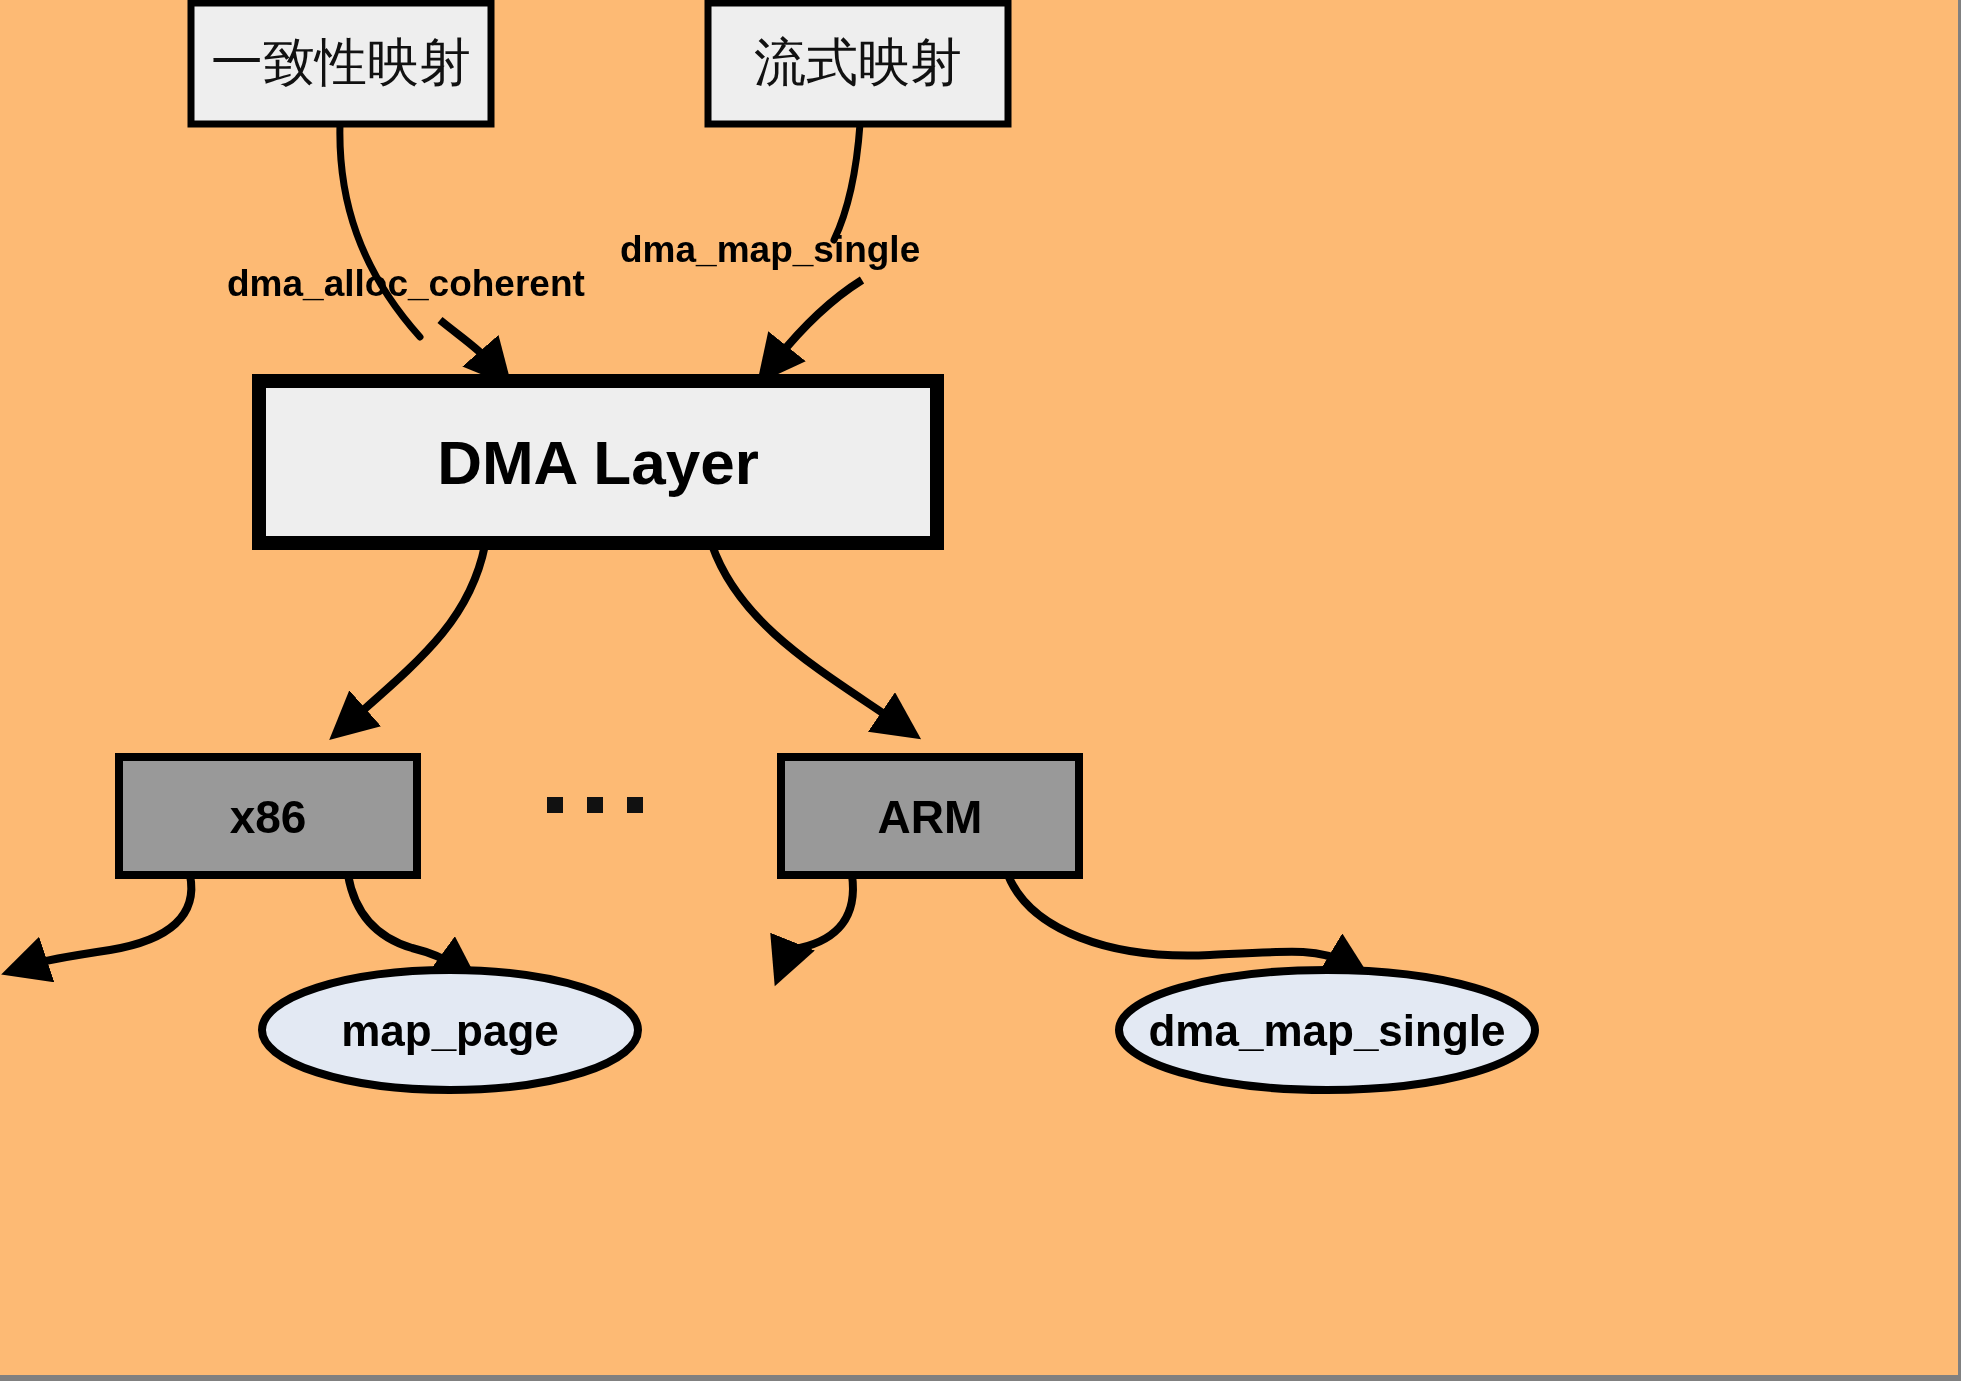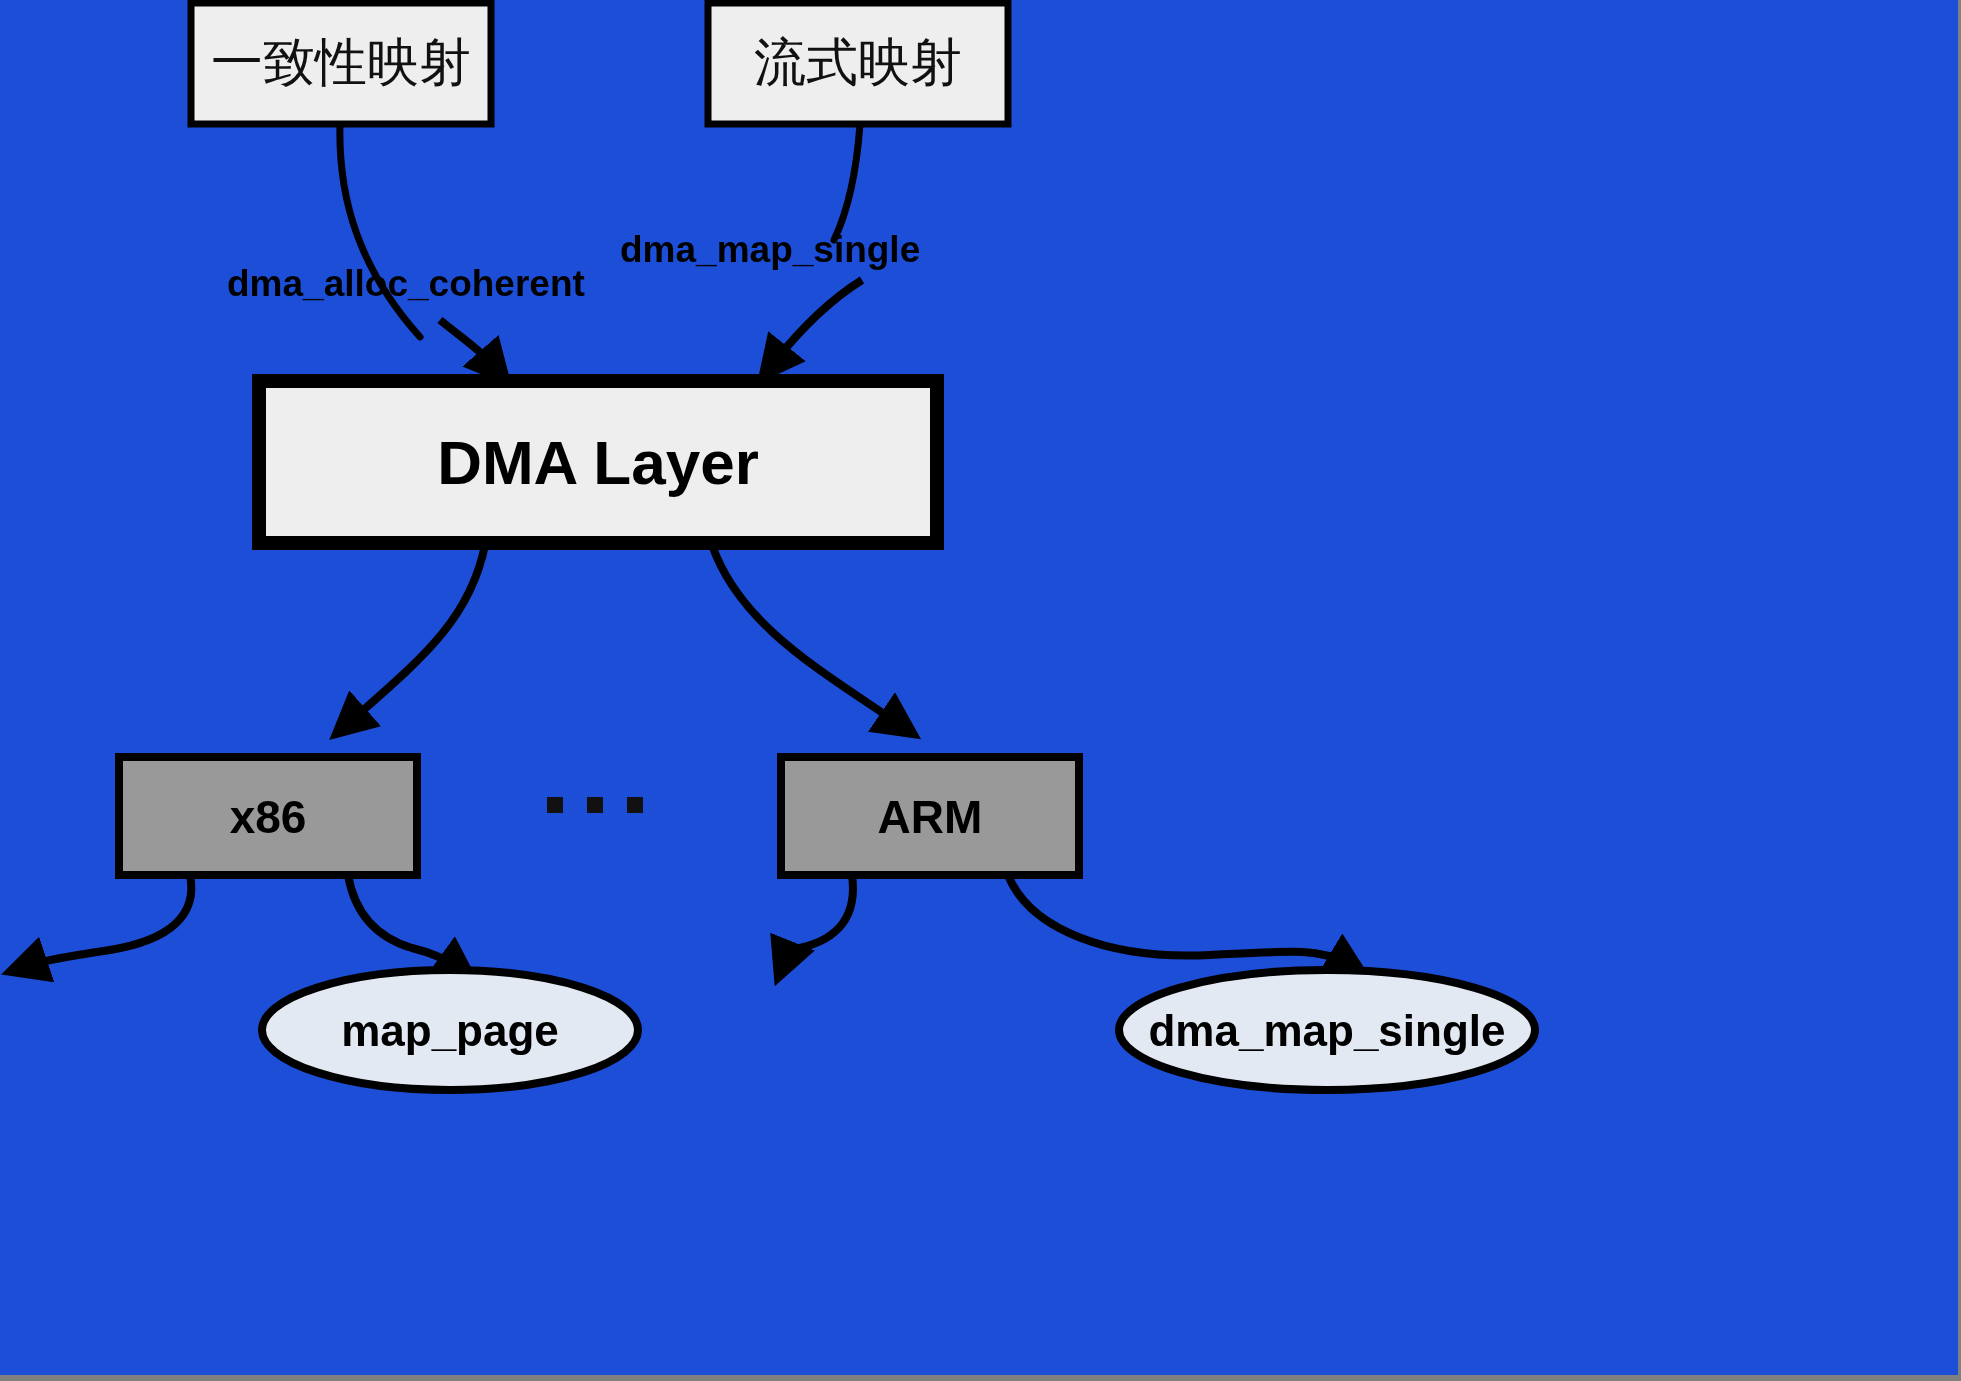--- a/index.html
+++ b/index.html
@@ -4,21 +4,21 @@
 <style>
   html, body {
     margin: 0;
     padding: 0;
     background: #ffffff;
   }
   #canvas {
     position: relative;
     width: 1961px;
     height: 1381px;
-    background: #1d4ed8;
+    background: #fdba74;
     border-right: 3px solid #808080;
     border-bottom: 6px solid #808080;
     box-sizing: border-box;
     overflow: hidden;
     font-family: "Liberation Sans", sans-serif;
   }
   #diagram-svg {
     position: absolute;
     left: 0;
     top: 0;

